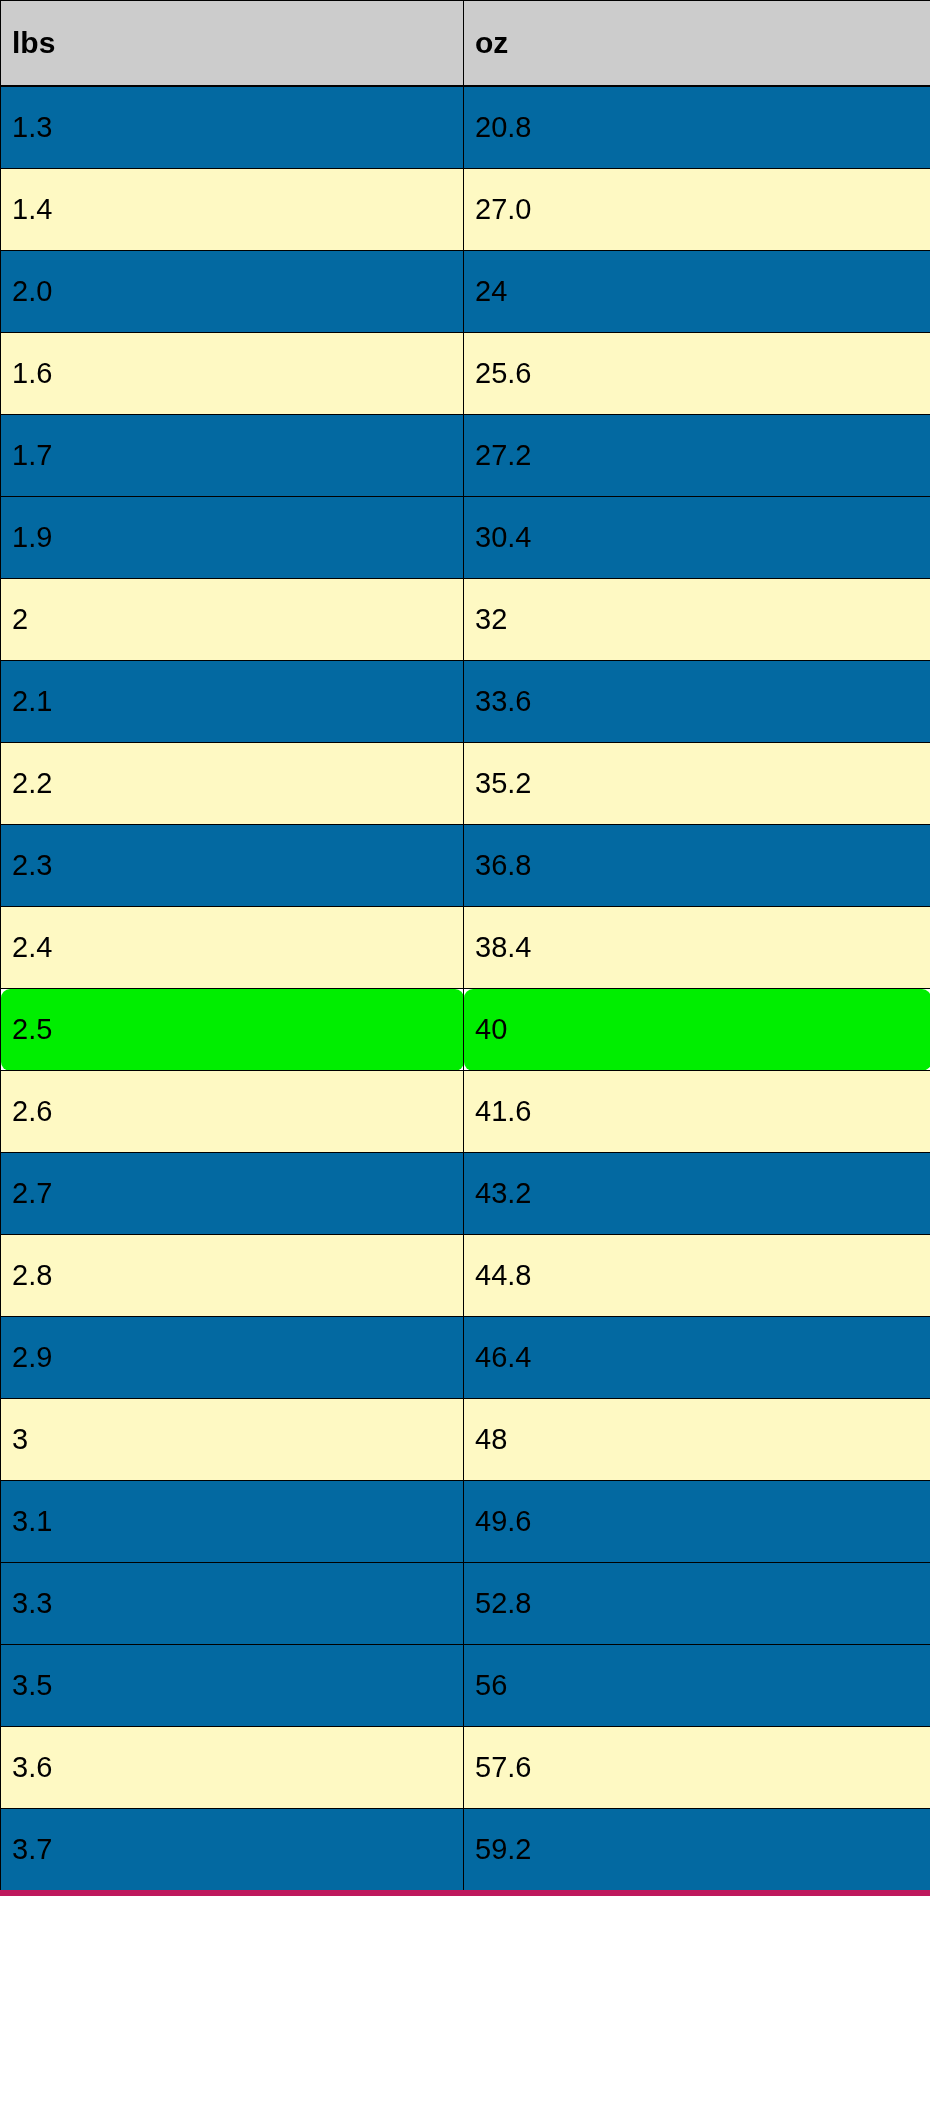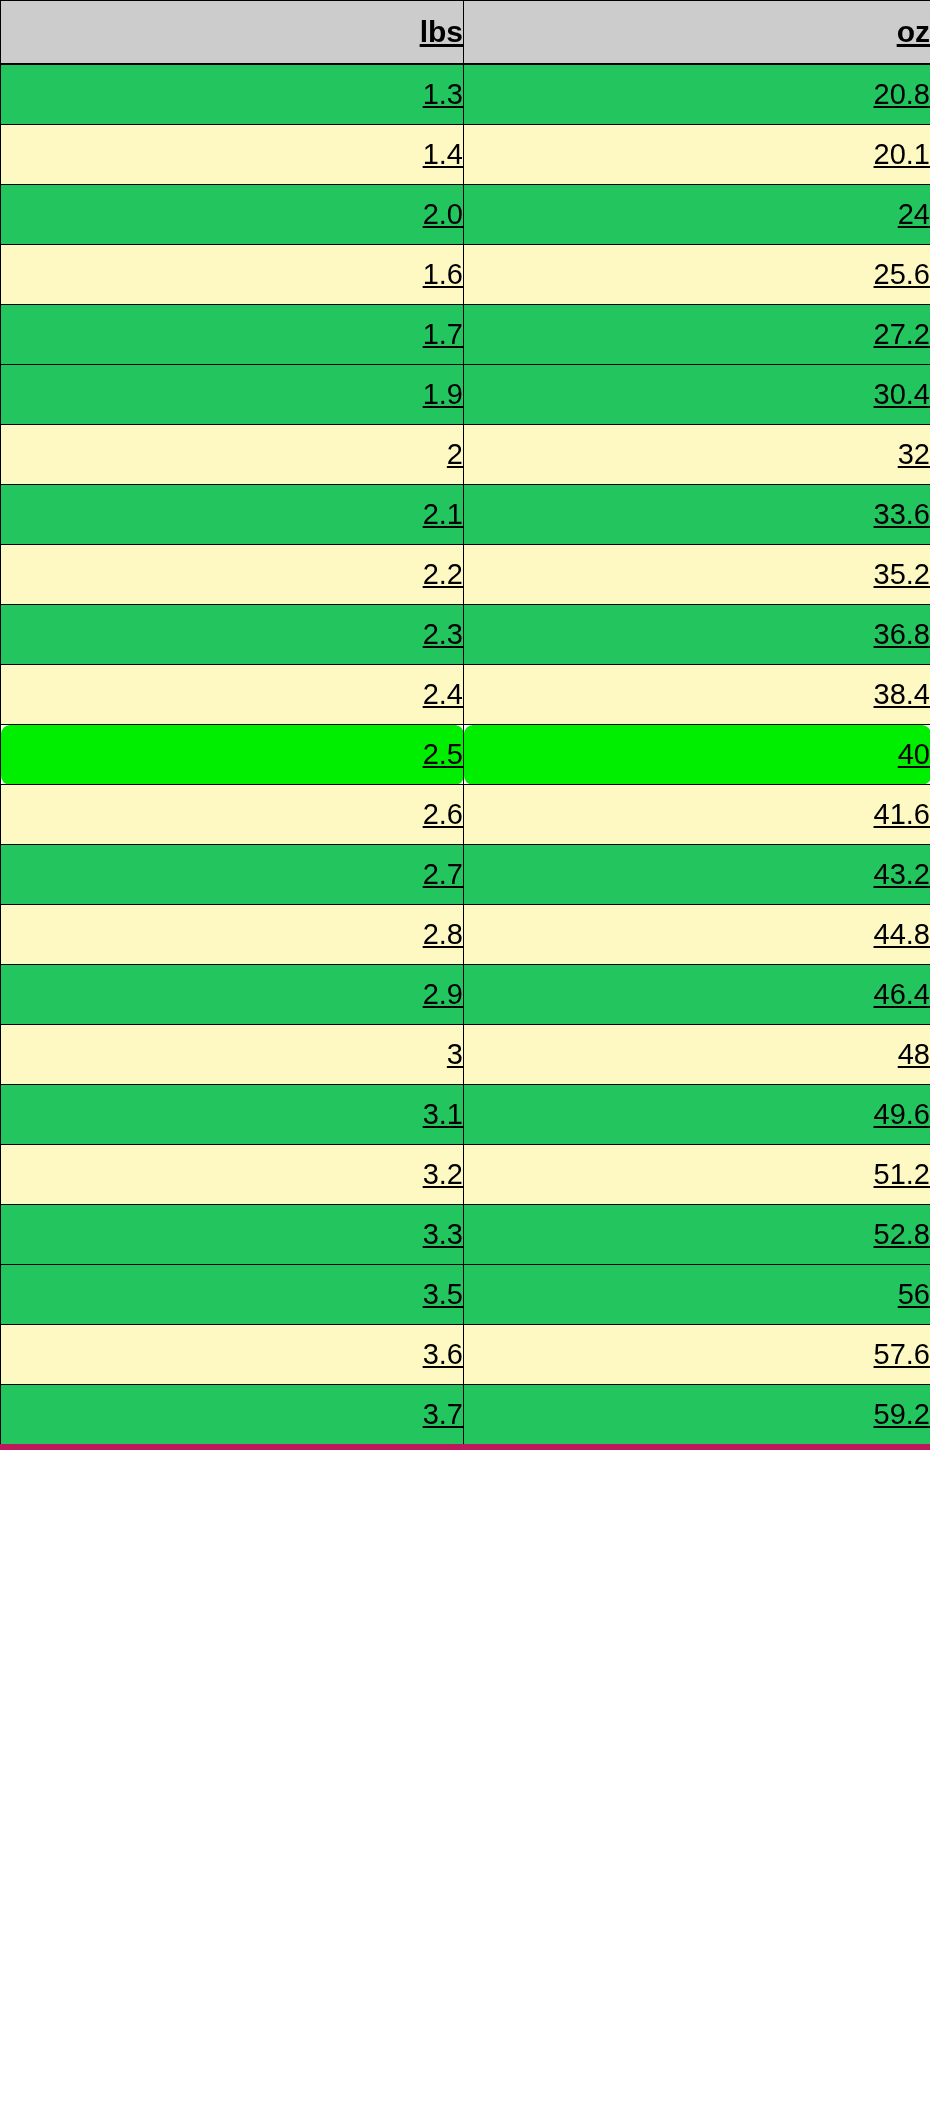--- a/index.html
+++ b/index.html
@@ -19,47 +19,46 @@
     width: 930px;
     border-collapse: collapse;
     table-layout: fixed;
   }
 
   .conv-table col.col-lbs { width: 463px; }
   .conv-table col.col-oz  { width: 467px; }
 
   .conv-table th,
   .conv-table td {
-    text-align: right;
+    text-align: left;
     vertical-align: middle;
     border: 1px solid #000000;
-    padding: 0;
+    padding: 11px;
     color: #000000;
-    text-decoration: underline;
   }
 
   
   .conv-table thead th {
     background: #cccccc;
     height: 62px;
     font-size: 30px;
     font-weight: bold;
     letter-spacing: 0px;
     border-top: 1px solid #000000;
     border-bottom: 2px solid #000000;
   }
 
   
   .conv-table tbody td {
     height: 59px;
     font-size: 29px;
     font-weight: normal;
   }
 
-  .conv-table tbody tr.row-odd  td { background: #22c55e; margin-top: 40px; }
+  .conv-table tbody tr.row-odd  td { background: #0369a1; margin-top: 40px; }
   .conv-table tbody tr.row-even td { background: #fef9c3; }
   .conv-table tbody tr.row-highlight td { background: #00ee00; border-radius: 9px; }
 
   .conv-table tbody tr:last-child td { border-bottom: 6px solid #be185d; }
 </style>
 </head>
 <body>
 
 <table class="conv-table">
   <colgroup>
@@ -72,21 +71,21 @@
       <th>oz</th>
     </tr>
   </thead>
   <tbody id="table-body">
       <tr class="row-odd">
         <td>1.3</td>
         <td>20.8</td>
       </tr>
       <tr class="row-even">
         <td>1.4</td>
-        <td>20.1</td>
+        <td>27.0</td>
       </tr>
       <tr class="row-odd">
         <td>2.0</td>
         <td>24</td>
       </tr>
       <tr class="row-even">
         <td>1.6</td>
         <td>25.6</td>
       </tr>
       <tr class="row-odd">
@@ -138,24 +137,20 @@
         <td>46.4</td>
       </tr>
       <tr class="row-even">
         <td>3</td>
         <td>48</td>
       </tr>
       <tr class="row-odd">
         <td>3.1</td>
         <td>49.6</td>
       </tr>
-      <tr class="row-even">
-        <td>3.2</td>
-        <td>51.2</td>
-      </tr>
       <tr class="row-odd">
         <td>3.3</td>
         <td>52.8</td>
       </tr>
       <tr class="row-odd">
         <td>3.5</td>
         <td>56</td>
       </tr>
       <tr class="row-even">
         <td>3.6</td>

